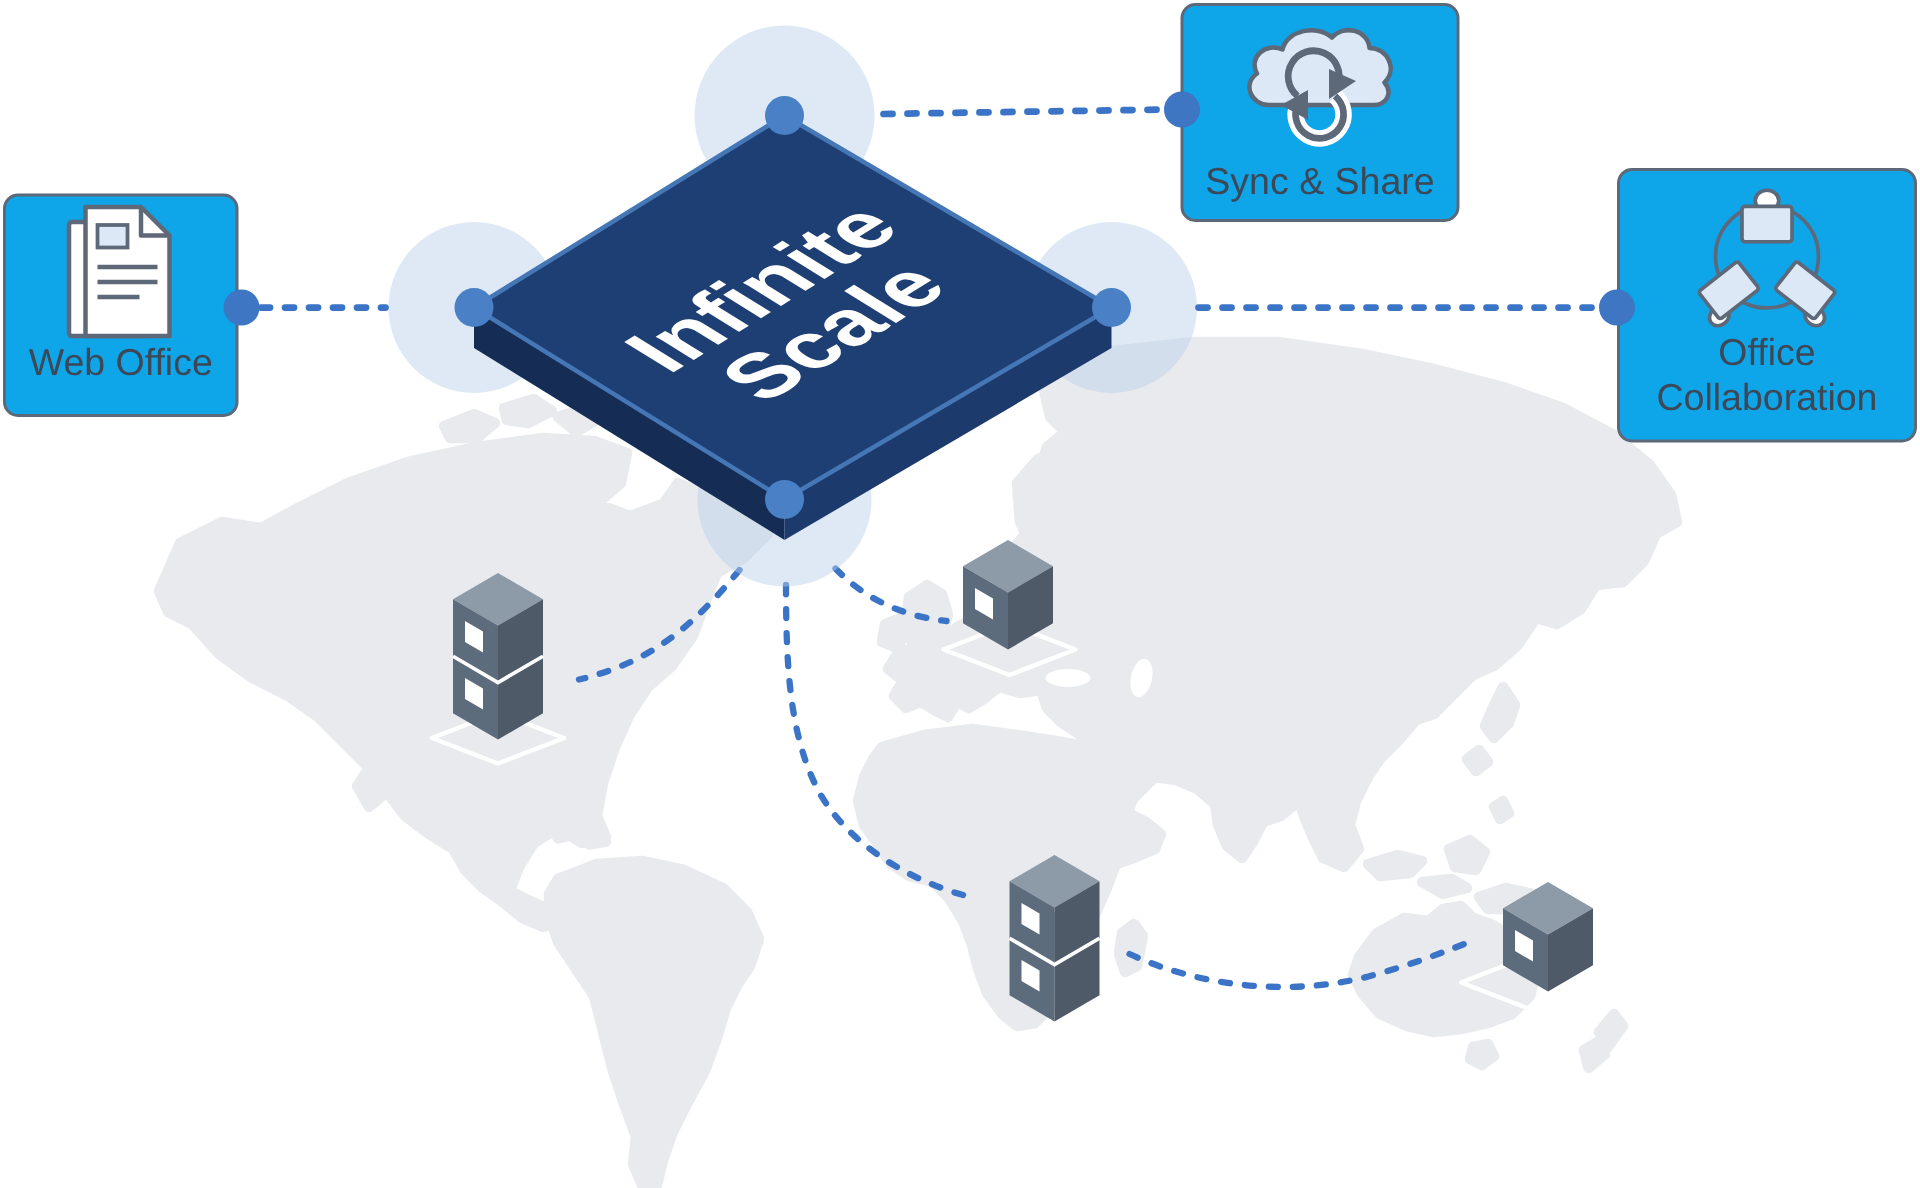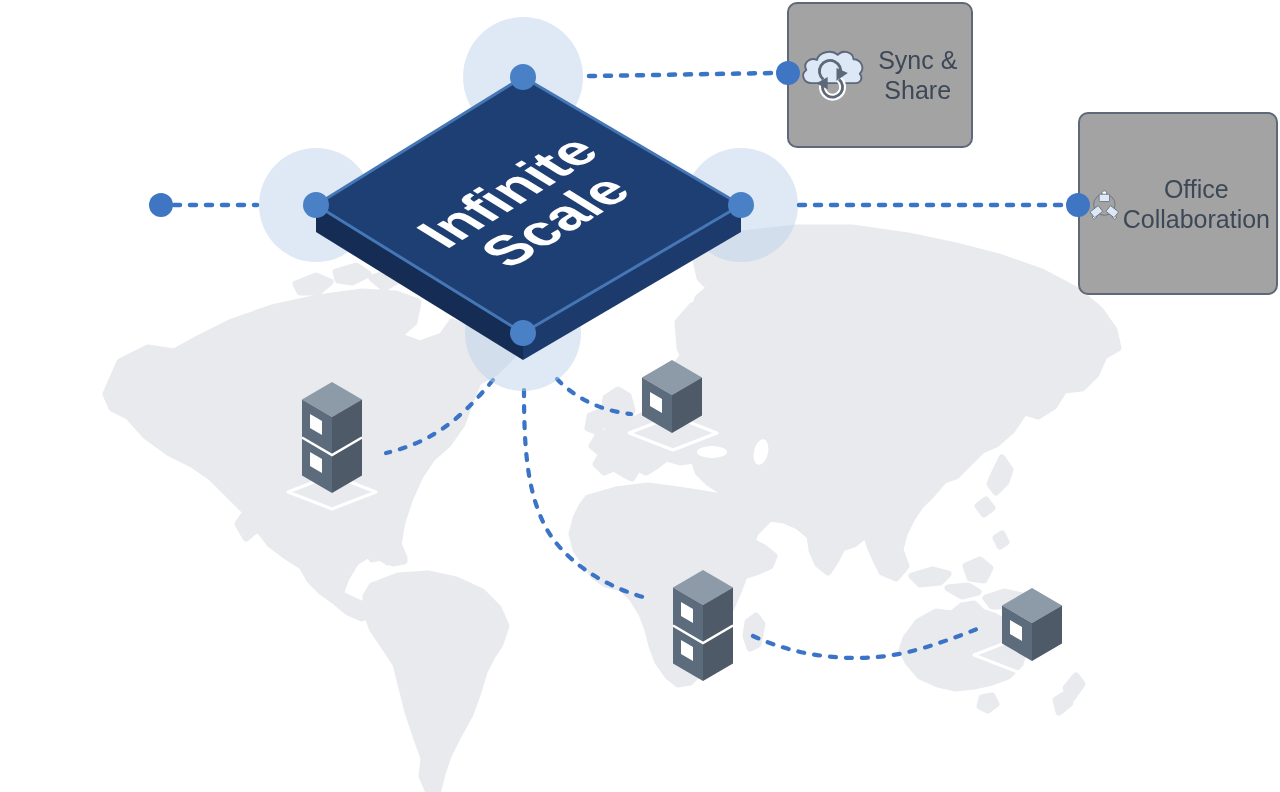--- a/index.html
+++ b/index.html
@@ -1,21 +1,21 @@
 <!DOCTYPE html>
 <html><head>
 <meta charset="utf-8">
 <style>
   html,body{margin:0;padding:0;background:#fff;}
   body{font-family:"Liberation Sans","DejaVu Sans",sans-serif;}
   .canvas{position:relative;width:1280px;height:792px;background:#ffffff;overflow:hidden;}
   .scene{position:absolute;left:0;top:0;}
   .feature-box{
-    position:absolute;background:#a3a3a3;border:2px solid #5d6878;border-radius:10px;
-    box-sizing:border-box;display:flex;flex-direction:row;align-items:center;
+    position:absolute;background:#0ea5e9;border:2px solid #5d6878;border-radius:10px;
+    box-sizing:border-box;display:flex;flex-direction:column;align-items:center;
     justify-content:flex-start;z-index:2;padding:4px 6px;
   }
   .feature-label{font-size:25px;color:#3d4857;text-align:center;line-height:1.2;}
   #box-web-office{left:2px;top:129px;width:157px;height:149px;}
   #box-sync-share{left:787px;top:2px;width:186px;height:146px;}
   #box-content-collab{left:1078px;top:112px;width:200px;height:183px;}
   .edge-dot{
     position:absolute;width:24px;height:24px;border-radius:50%;
     background:#3e76c4;z-index:3;
   }
@@ -126,20 +126,32 @@
     <circle cx="523" cy="333" r="13"></circle>
   </g>
 
   <g stroke="#3b74c6" stroke-width="4.5" stroke-dasharray="6 10" stroke-linecap="round">
     <line x1="174" y1="205" x2="257" y2="205"></line>
     <line x1="589" y1="76" x2="776" y2="73"></line>
     <line x1="799" y1="205" x2="1063" y2="205"></line>
   </g>
 </svg>
 
+<div class="feature-box" id="box-web-office">
+  <svg width="80" height="92" viewBox="0 0 78 92">
+    <rect x="4" y="13" width="52" height="76" rx="2" fill="#ffffff" stroke="#5d6878" stroke-width="3"></rect>
+    <path d="M 15,3 H 52 L 71,22 V 89 H 15 Z" fill="#ffffff" stroke="#5d6878" stroke-width="3" stroke-linejoin="round"></path>
+    <path d="M 52,3 V 22 H 71" fill="none" stroke="#5d6878" stroke-width="3" stroke-linejoin="round"></path>
+    <rect x="23" y="15" width="20" height="15" fill="#dce8f6" stroke="#5d6878" stroke-width="2.5"></rect>
+    <line x1="23" y1="43" x2="63" y2="43" stroke="#5d6878" stroke-width="3"></line>
+    <line x1="23" y1="53" x2="63" y2="53" stroke="#5d6878" stroke-width="3"></line>
+    <line x1="23" y1="63" x2="51" y2="63" stroke="#5d6878" stroke-width="3"></line>
+  </svg>
+  <div class="feature-label">Web Office</div>
+</div>
 
 <div class="feature-box" id="box-sync-share">
   <svg width="122" height="98" viewBox="0 0 120 98">
     <path d="M 96,62 L 26,62 C 14,62 8,48 18,41 C 12,30 24,20 35,25 C 38,12 58,8 68,17 C 76,8 92,12 93,24 C 105,24 112,38 103,47 C 109,54 104,62 96,62 Z" fill="#dce8f6" stroke="#5d6878" stroke-width="3" stroke-linejoin="round"></path>
     <path d="M 70,56 A 16 16 0 1 1 45,62" fill="none" stroke="#ffffff" stroke-width="11"></path>
     <path d="M 45,56 A 17 17 0 1 1 72,48" fill="none" stroke="#5d6878" stroke-width="4.5"></path>
     <path d="M 66,38 L 84,46 L 66,58 Z" fill="#5d6878"></path>
     <path d="M 70,56 A 16 16 0 1 1 45,62" fill="none" stroke="#5d6878" stroke-width="4.5"></path>
     <path d="M 52,52 L 34,62 L 52,72 Z" fill="#5d6878"></path>
   </svg>

